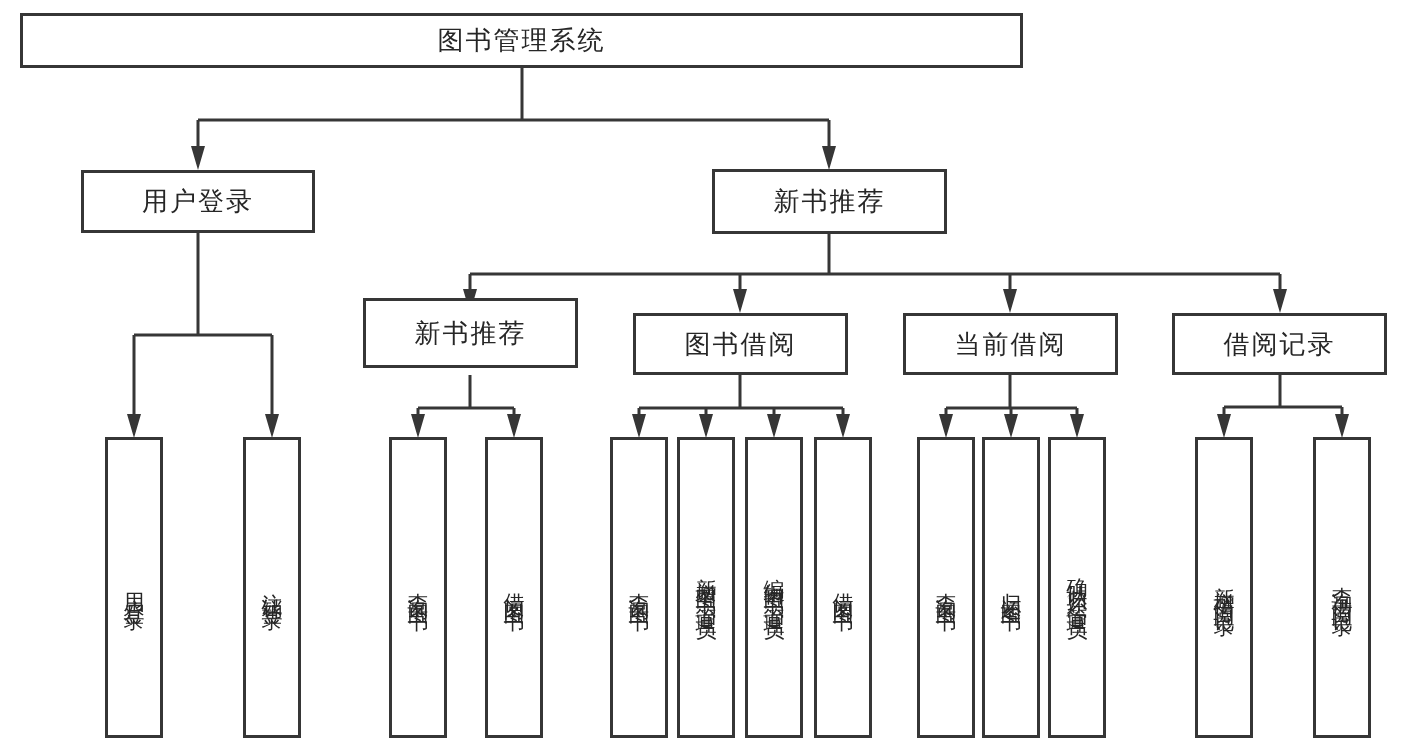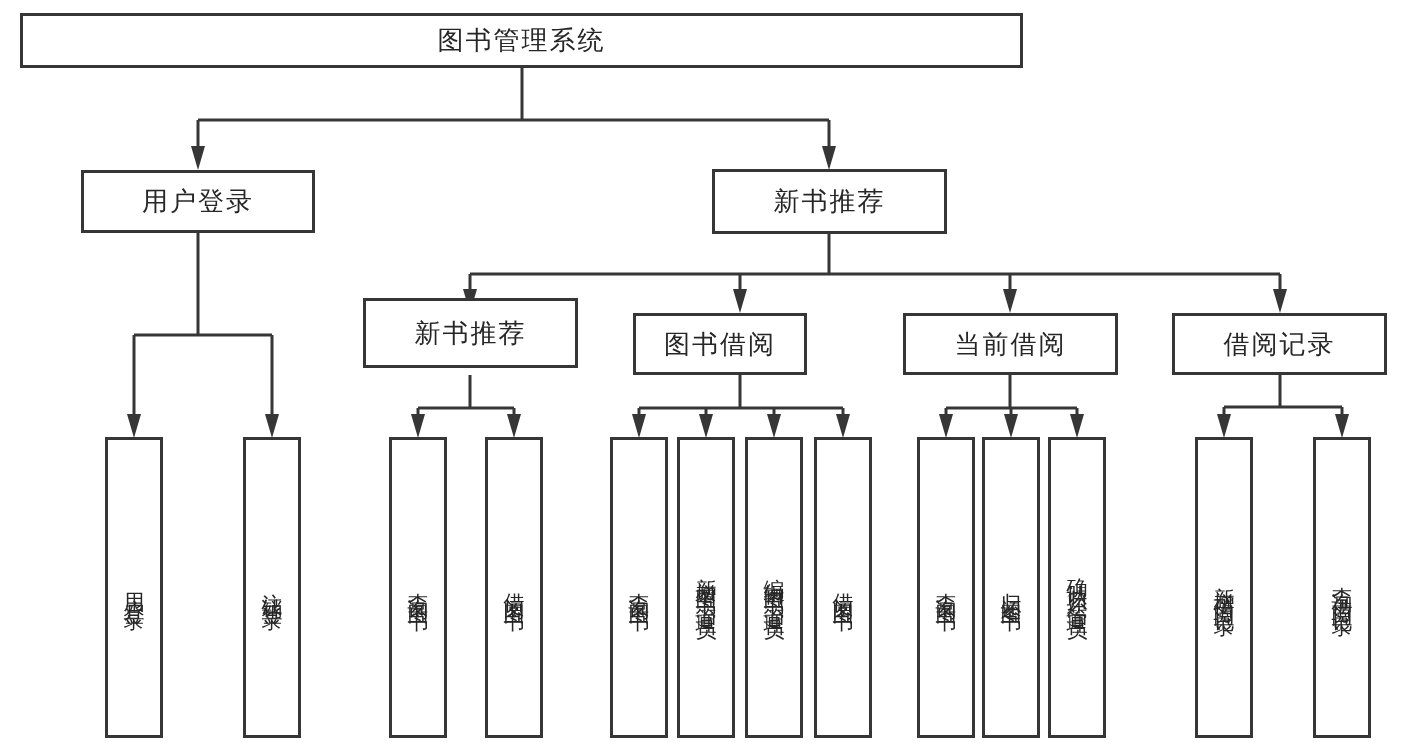--- a/index.html
+++ b/index.html
@@ -71,21 +71,21 @@
   <div class="node h-node" style="left:81px;top:170px;width:234px;height:63px">
     <span>用户登录</span>
   </div>
   <div class="node h-node" style="left:712px;top:169px;width:235px;height:65px">
     <span>新书推荐</span>
   </div>
 
   <div class="node h-node" style="left:363px;top:298px;width:215px;height:70px">
     <span>新书推荐</span>
   </div>
-  <div class="node h-node" style="left:633px;top:313px;width:174px;height:62px">
+  <div class="node h-node" style="left:633px;top:313px;width:215px;height:62px">
     <span>图书借阅</span>
   </div>
   <div class="node h-node" style="left:1172px;top:313px;width:215px;height:62px">
     <span>借阅记录</span>
   </div>
   <div class="node h-node" style="left:903px;top:313px;width:215px;height:62px">
     <span>当前借阅</span>
   </div>
 
   <div class="node v-node" style="left:105px;top:437px;width:58px;height:301px">

